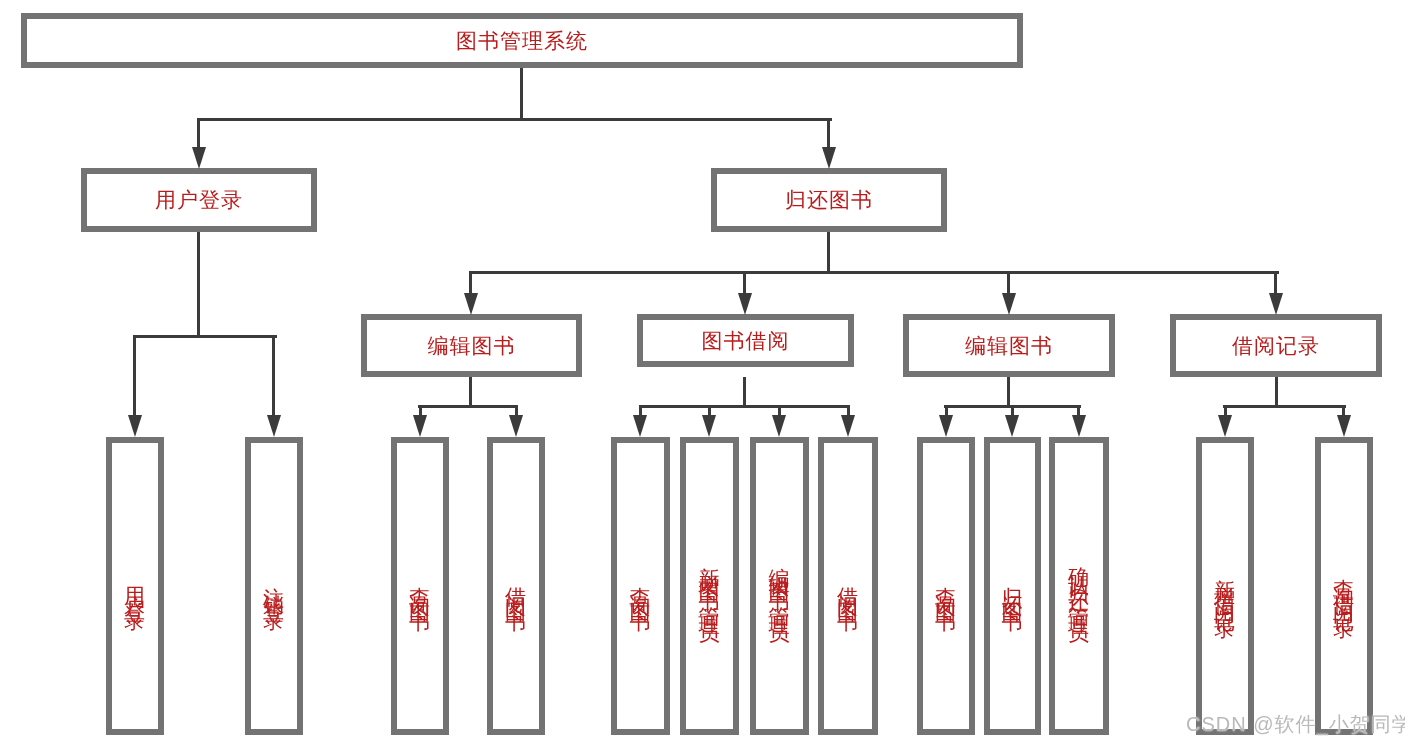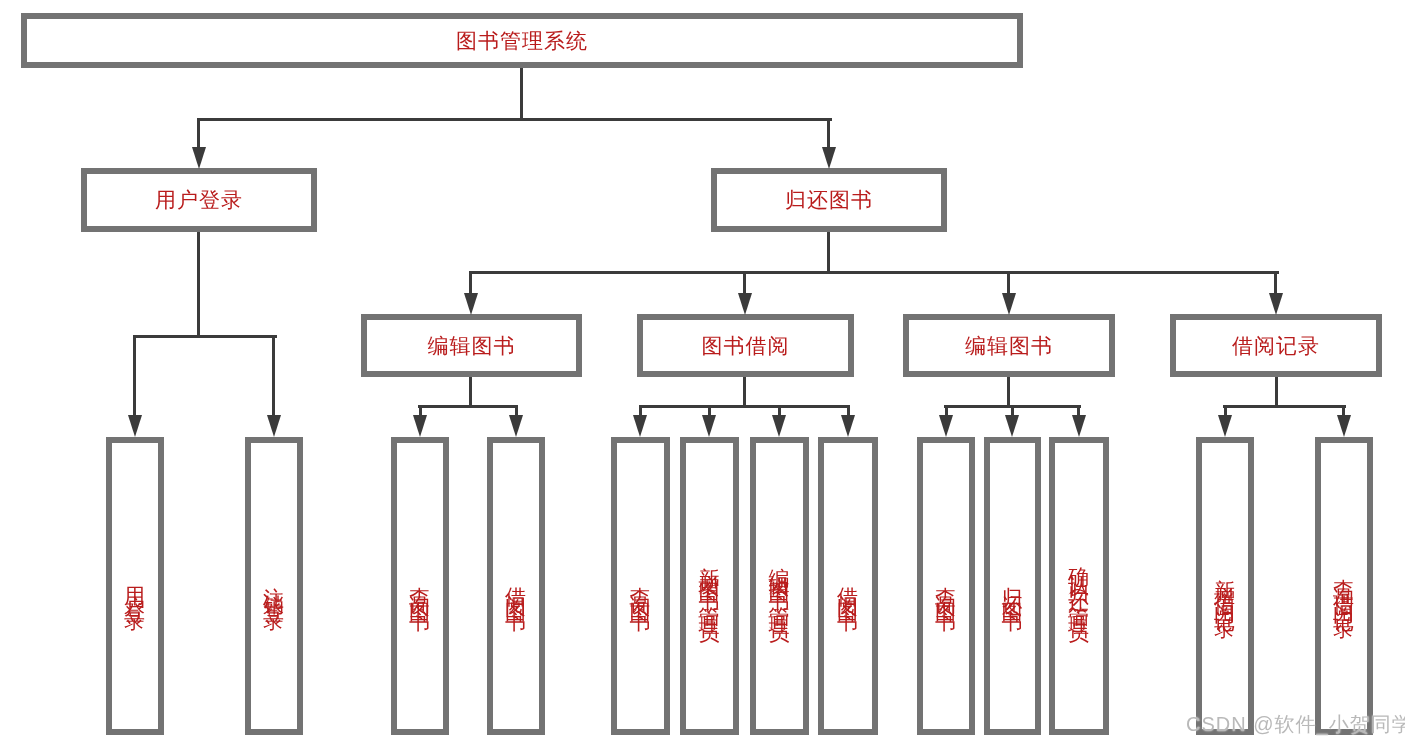--- a/index.html
+++ b/index.html
@@ -64,21 +64,21 @@
   <div class="box" style="left:81px;top:168px;width:236px;height:64px;">
     <span class="lbl">用户登录</span>
   </div>
   <div class="box" style="left:711px;top:168px;width:236px;height:64px;">
     <span class="lbl">归还图书</span>
   </div>
 
   <div class="box" style="left:361px;top:314px;width:221px;height:63px;">
     <span class="lbl">编辑图书</span>
   </div>
-  <div class="box" style="left:637px;top:314px;width:217px;height:63px;font-family:Liberation Serif, serif;">
+  <div class="box" style="left:637px;top:314px;width:217px;height:53px;font-family:Liberation Serif, serif;">
     <span class="lbl">图书借阅</span>
   </div>
   <div class="box" style="left:903px;top:314px;width:212px;height:63px;">
     <span class="lbl">编辑图书</span>
   </div>
   <div class="box" style="left:1170px;top:314px;width:212px;height:63px;">
     <span class="lbl">借阅记录</span>
   </div>
 
   <div class="box vbox" style="left:106px;top:437px;width:58px;height:298px;">

